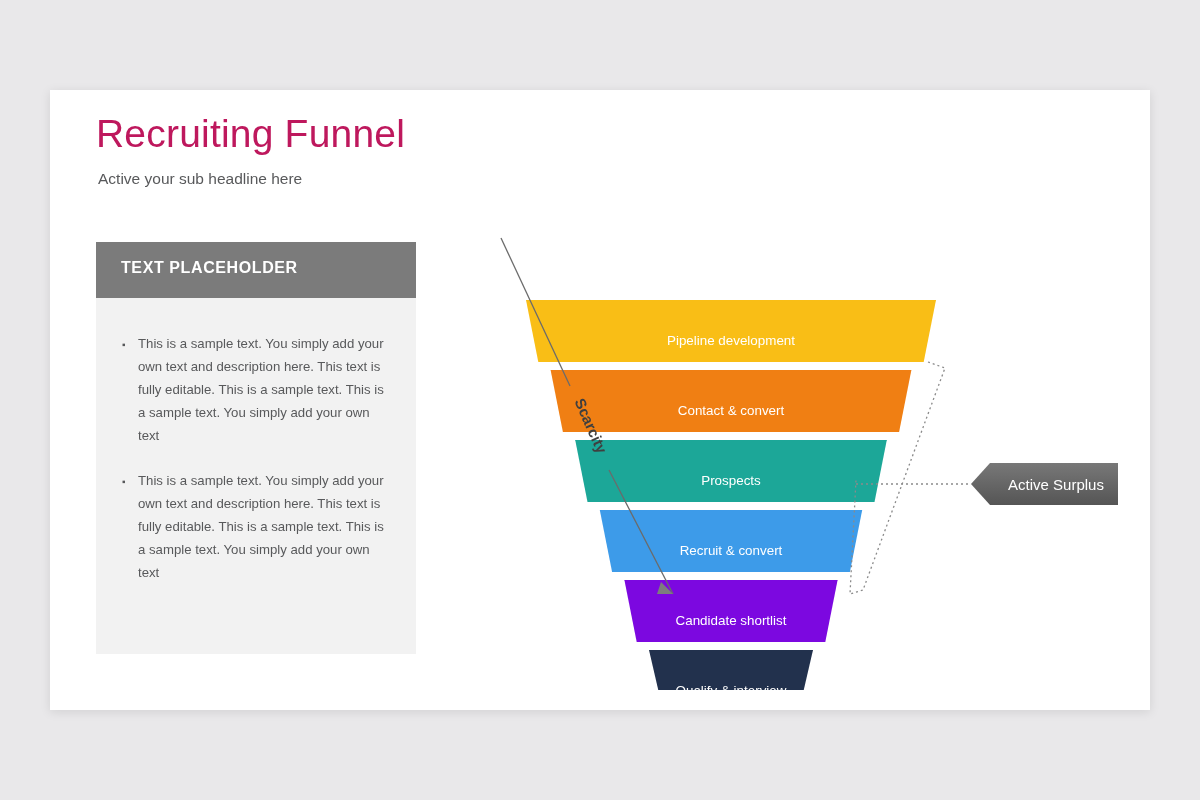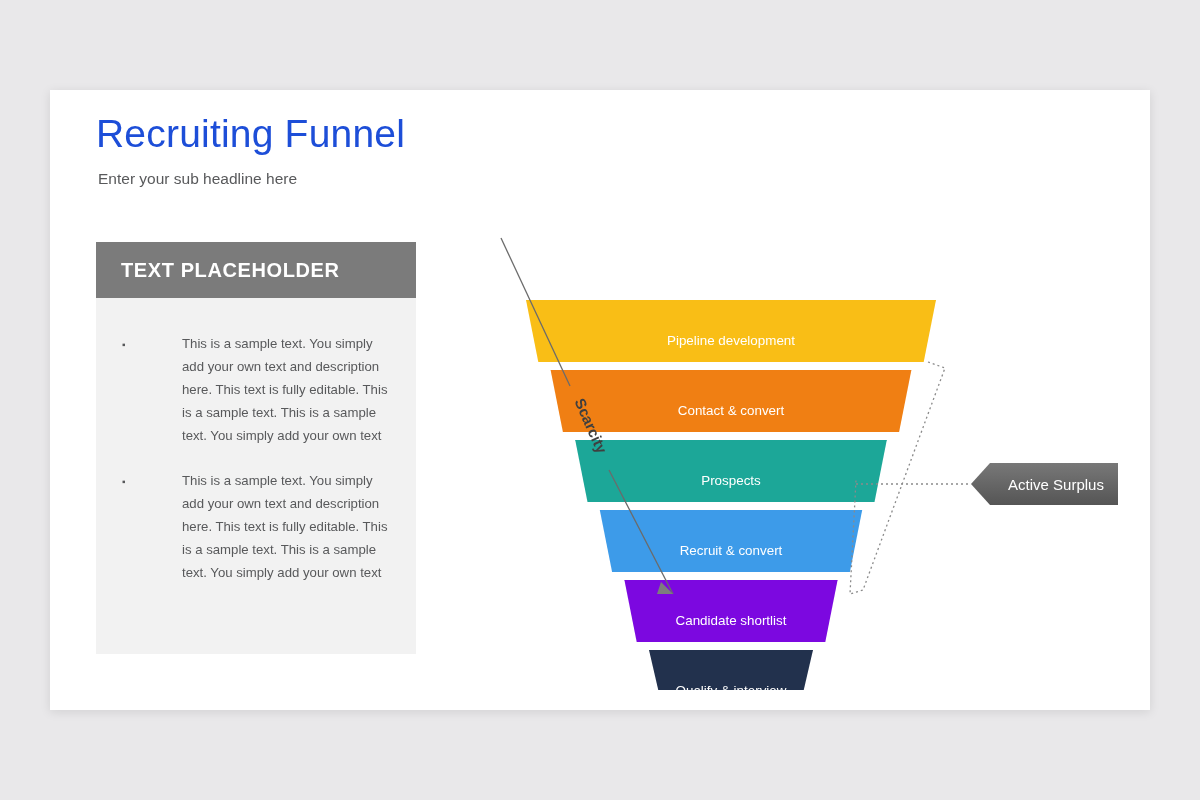--- a/index.html
+++ b/index.html
@@ -12,58 +12,58 @@
   #slide{
     position:absolute;
     left:50px;top:90px;
     width:1100px;height:620px;
     background:#ffffff;
     box-shadow:0 2px 10px rgba(0,0,0,0.10);
   }
   
   #title{
     position:absolute;left:46px;top:22px;
-    font-size:39px;font-weight:400;color:#1d4ed8;
+    font-size:39px;font-weight:400;color:#be185d;
     letter-spacing:0.2px;white-space:nowrap;
   }
   #subtitle{
     position:absolute;left:48px;top:80px;
     font-size:15.5px;color:#58595b;font-weight:400;
     white-space:nowrap;
   }
   
   #panel{
     position:absolute;left:46px;top:152px;
     width:320px;height:412px;
     background:#f2f2f2;
   }
   #panel-head{
     position:absolute;left:0;top:0;
     width:320px;height:56px;
     background:#7b7b7b;
   }
   #panel-head span{
     position:absolute;left:25px;top:17px;
-    font-size:20px;font-weight:bold;color:#ffffff;
+    font-size:16px;font-weight:bold;color:#ffffff;
     letter-spacing:0.6px;
   }
   .bullet-row{
     position:absolute;left:26px;width:270px;
     display:flex;
   }
   .bullet-row.b1{top:90px;}
   .bullet-row.b2{top:227px;}
   .bullet-mark{
     width:16px;flex:0 0 16px;
     color:#58595b;font-size:10px;line-height:23px;
     padding-top:1px;
   }
   .bullet-text{
     flex:1;
-    font-size:13.2px;line-height:23px;color:#58595b;margin-left:44px;
+    font-size:13.2px;line-height:23px;color:#58595b;
   }
   
   #funnel{
     position:absolute;left:368px;top:100px;
     width:700px;height:500px;
   }
   #funnel svg{display:block;}
   .band-label{
     fill:#ffffff;
     font-family:"Liberation Sans", sans-serif;
@@ -83,21 +83,21 @@
     font-size:15px;
     text-anchor:middle;
   }
 </style>
 </head>
 <body>
 
 <div id="slide">
 
   <div id="title">Recruiting Funnel</div>
-  <div id="subtitle">Enter your sub headline here</div>
+  <div id="subtitle">Active your sub headline here</div>
 
   <div id="panel">
     <div id="panel-head">
       <span>TEXT PLACEHOLDER</span>
     </div>
 
     <div class="bullet-row b1">
       <div class="bullet-mark">▪</div>
       <div class="bullet-text">This is a sample text. You simply add your own text and description here. This text is fully editable. This is a sample text. This is a sample text. You simply add your own text</div>
     </div>

